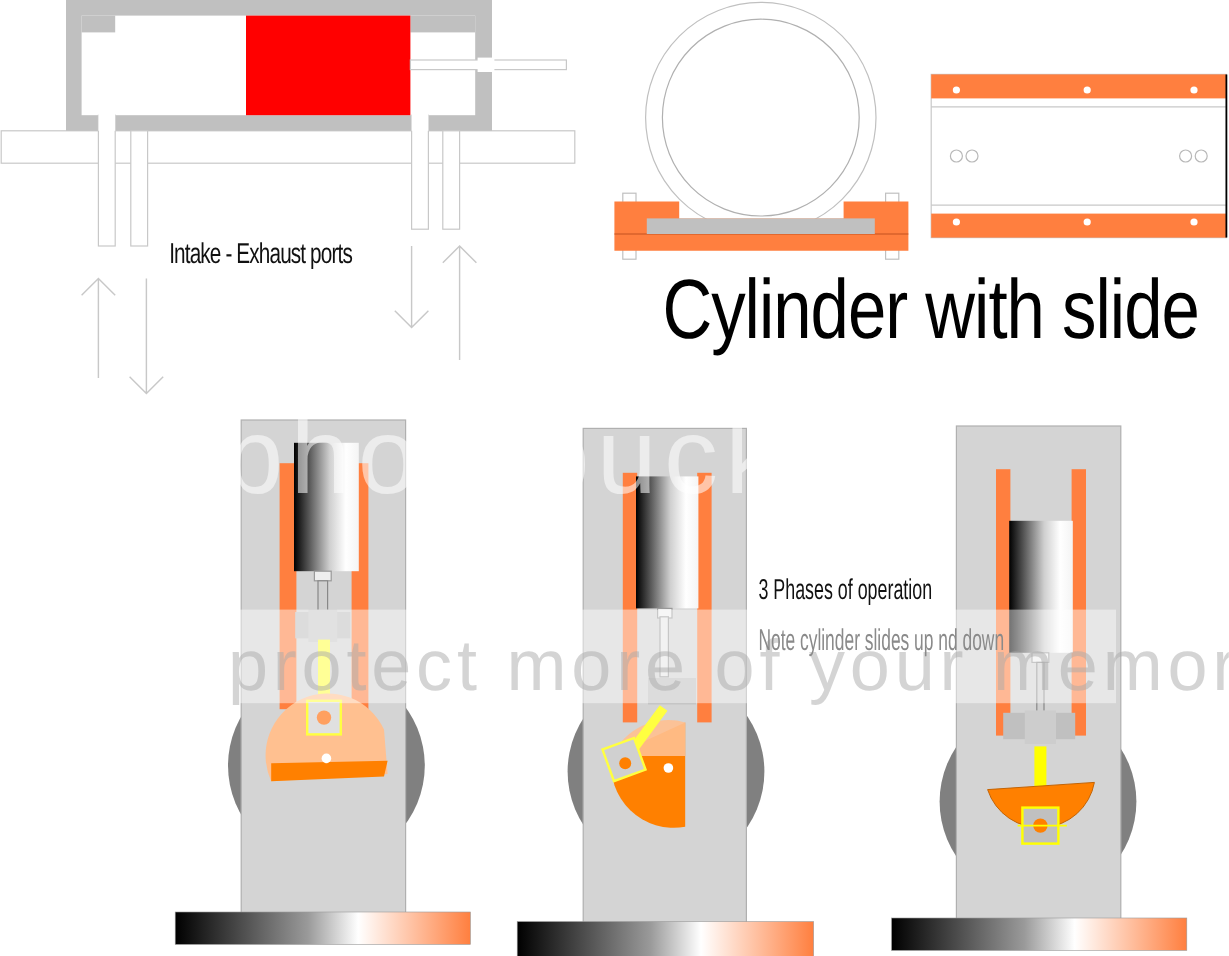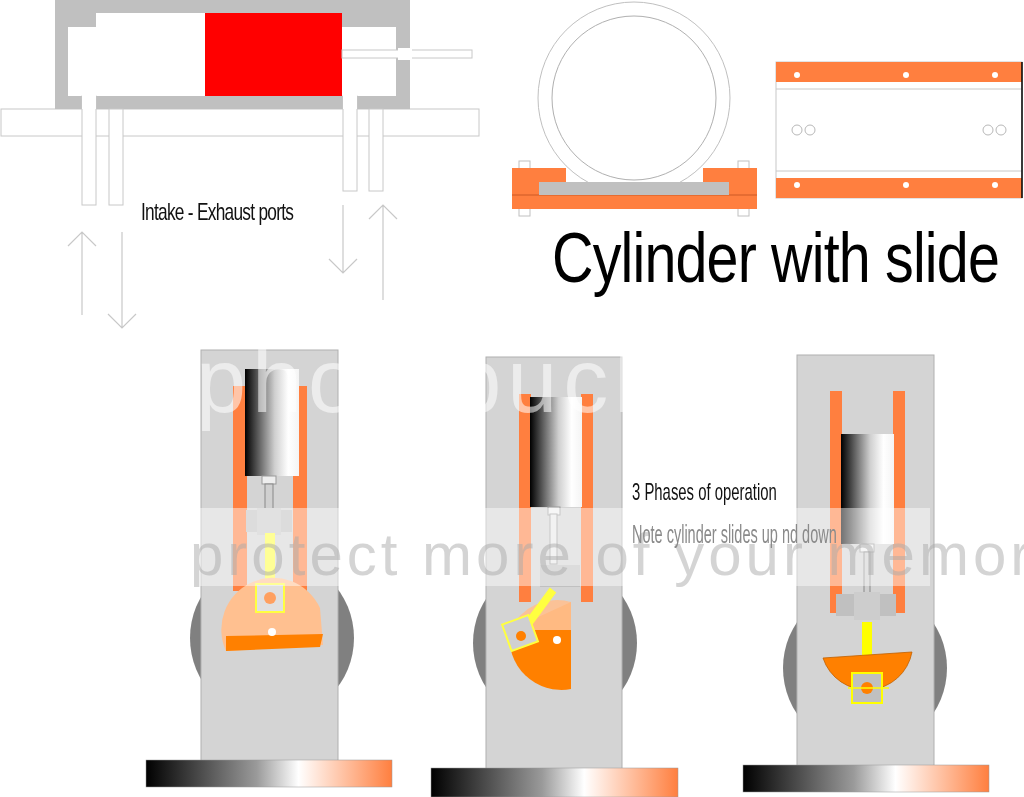--- a/index.html
+++ b/index.html
@@ -150,19 +150,19 @@
     <line x1="848" y1="688" x2="889" y2="688" stroke="#ffff00" stroke-width="1.5"></line>
   </g>
 
   <rect x="146" y="760" width="246" height="27" fill="url(#baseGrad)" stroke="#999" stroke-width="0.5"></rect>
   <rect x="431" y="768" width="247" height="29" fill="url(#baseGrad)" stroke="#999" stroke-width="0.5"></rect>
   <rect x="743" y="765" width="246" height="27" fill="url(#baseGrad)" stroke="#999" stroke-width="0.5"></rect>
 
   <rect x="190" y="508" width="740" height="78" fill="#ffffff" opacity="0.45"></rect>
 </svg>
 
-<div class="abs watermark" style="left:196px; top:330px;">photobucket</div>
+<div class="abs watermark" style="left:186px; top:330px;">photobucket</div>
 <div class="abs watermark" style="left:190px; top:520px; font-size:60px; color:rgba(170,170,170,0.5); letter-spacing:4px;">protect more of your memories for less</div>
 
 <div class="abs label-ports">Intake - Exhaust ports</div>
 <div class="abs label-title">Cylinder with slide</div>
 <div class="abs label-phases">3 Phases of operation</div>
 <div class="abs label-note">Note cylinder slides up nd down</div>
 
 </body></html>

